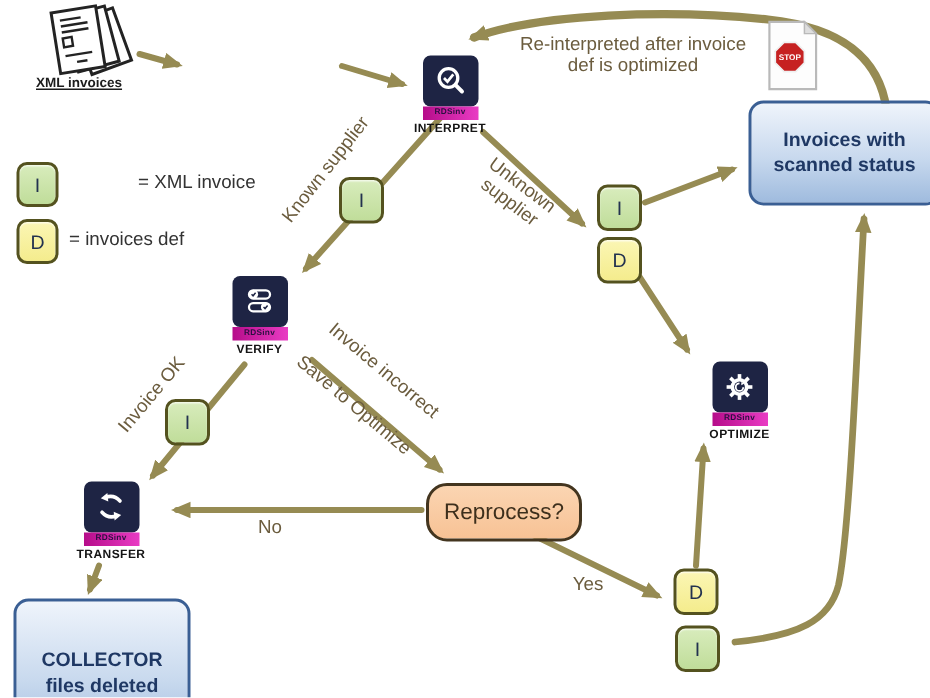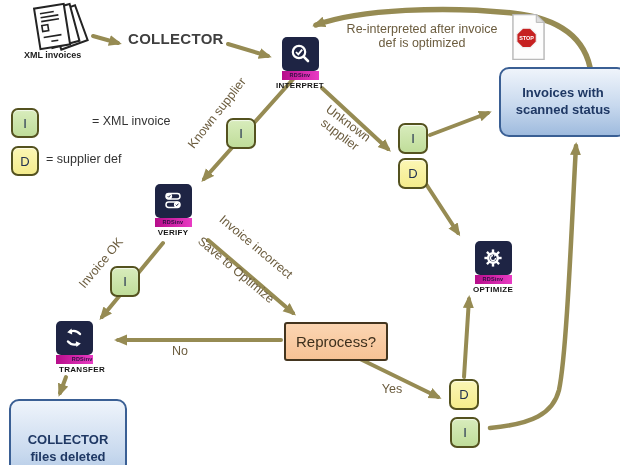--- a/index.html
+++ b/index.html
@@ -22,21 +22,21 @@
   .token-i{background:linear-gradient(180deg,#d8ecbc,#c0dd9a);}
   .token-d{background:linear-gradient(180deg,#fbf6b4,#f4ec8d);}
 
   
   .terminal{position:absolute;z-index:3;border:2px solid #3a5f94;border-radius:10px;
             background:linear-gradient(180deg,#eff4fb 0%,#c8d9ee 55%,#9fbbde 100%);
             display:flex;align-items:center;justify-content:center;text-align:center;
             font-weight:bold;color:#1f3864;font-size:13px;line-height:1.3;}
 
   
-  .decision{position:absolute;z-index:3;border:2px solid #43351f;border-radius:3px;
+  .decision{position:absolute;z-index:3;border:2px solid #43351f;border-radius:14px;
             background:linear-gradient(180deg,#fbd5b2,#f7c295);
             display:flex;align-items:center;justify-content:center;
             color:#3d2f1c;font-size:15px;}
 
   
   .lbl{position:absolute;z-index:2;color:#6b5c3e;font-size:12.5px;text-align:center;line-height:1.12;}
   .collector-lbl{position:absolute;z-index:2;color:#3f3f3f;font-size:15px;font-weight:bold;
                  letter-spacing:.3px;}
   .small-ico-lbl{position:absolute;z-index:2;color:#1c1c1c;font-size:9px;font-weight:bold;}
 
@@ -86,23 +86,22 @@
       <g transform="rotate(-9 36 24)" stroke="#232323" stroke-width="1.6">
         <line x1="26" y1="10" x2="40" y2="10"></line>
         <line x1="26" y1="14" x2="44" y2="14"></line>
         <line x1="26" y1="18" x2="44" y2="18"></line>
         <rect x="26" y="22" width="6" height="6" fill="none"></rect>
         <line x1="26" y1="34" x2="44" y2="34"></line>
         <line x1="33" y1="39" x2="40" y2="39"></line>
       </g>
     </svg>
   </div>
-  <div class="small-ico-lbl" style="left:24px;top:50px;">XML invoices</div>
-
-  <div class="collector-lbl" style="left:128px;top:30px;">COLLECTOR</div>
+  <div class="small-ico-lbl" style="left:24px;top:50px;text-decoration:underline;">XML invoices</div>
+
 
   <div class="app-node" style="left:269px;top:37px;">
     <div class="app-tile">
       <svg width="26" height="24" viewBox="0 0 24 24">
         <circle cx="11" cy="10" r="6.2" stroke="#fff" stroke-width="2.2" fill="none"></circle>
         <line x1="15.6" y1="14.6" x2="20" y2="19" stroke="#fff" stroke-width="2.6" stroke-linecap="round"></line>
         <polyline points="8,10 10.3,12.4 14.2,7.6" stroke="#fff" stroke-width="1.8" fill="none"></polyline>
       </svg>
     </div>
     <div class="app-band">RDSinv</div>
@@ -117,21 +116,21 @@
         <polyline points="6.7,7.2 7.7,8.2 9.4,6.2" stroke="#1e2444" stroke-width="1" fill="none"></polyline>
         <rect x="5" y="13" width="14" height="5.5" rx="2.7" fill="none" stroke="#fff" stroke-width="1.5"></rect>
         <circle cx="16" cy="15.7" r="3.1" fill="#fff"></circle>
         <polyline points="14.7,15.7 15.7,16.7 17.4,14.7" stroke="#1e2444" stroke-width="1" fill="none"></polyline>
       </svg>
     </div>
     <div class="app-band">RDSinv</div>
     <div class="app-label">VERIFY</div>
   </div>
 
-  <div class="app-node" style="left:43px;top:321px;text-align:right;">
+  <div class="app-node" style="left:43px;top:321px;">
     <div class="app-tile">
       <svg width="24" height="24" viewBox="0 0 24 24">
         <path d="M18 8 Q14 3.5 8.5 5.5" stroke="#fff" stroke-width="2.4" fill="none" stroke-linecap="round"></path>
         <polygon points="9.6,2.6 5.2,6.2 10.2,8.4" fill="#fff"></polygon>
         <path d="M6 15.5 Q10 20 15.5 18" stroke="#fff" stroke-width="2.4" fill="none" stroke-linecap="round"></path>
         <polygon points="14.4,21 18.8,17.4 13.8,15.2" fill="#fff"></polygon>
       </svg>
     </div>
     <div class="app-band">RDSinv</div>
     <div class="app-label">TRANSFER</div>
@@ -184,21 +183,21 @@
   <div class="token token-d" style="left:449px;top:379px;">D</div>
   <div class="token token-i" style="left:450px;top:417px;">I</div>
 
   <div class="legend-token" style="left:11px;top:108px;">
     <div class="token token-i">I</div>
   </div>
   <div class="legend-text" style="left:46px;top:114px;margin-left:46px;">= XML invoice</div>
   <div class="legend-token" style="left:11px;top:146px;">
     <div class="token token-d">D</div>
   </div>
-  <div class="legend-text" style="left:46px;top:152px;">= supplier def</div>
+  <div class="legend-text" style="left:46px;top:152px;">= invoices def</div>
 
   <div class="lbl" style="left:162px;top:106px;width:110px;transform:rotate(-52deg);">Known supplier</div>
   <div class="lbl" style="left:306px;top:115px;width:76px;transform:rotate(37deg);">Unknown supplier</div>
   <div class="lbl" style="left:338px;top:22px;width:168px;">Re-interpreted after invoice def is optimized</div>
   <div class="lbl" style="left:61px;top:256px;width:80px;transform:rotate(-50deg);">Invoice OK</div>
   <div class="lbl" style="left:200px;top:240px;width:112px;transform:rotate(40deg);">Invoice incorrect</div>
   <div class="lbl" style="left:180px;top:263px;width:112px;transform:rotate(40deg);">Save to Optimize</div>
   <div class="lbl" style="left:160px;top:344px;width:40px;">No</div>
   <div class="lbl" style="left:372px;top:382px;width:40px;">Yes</div>
 

